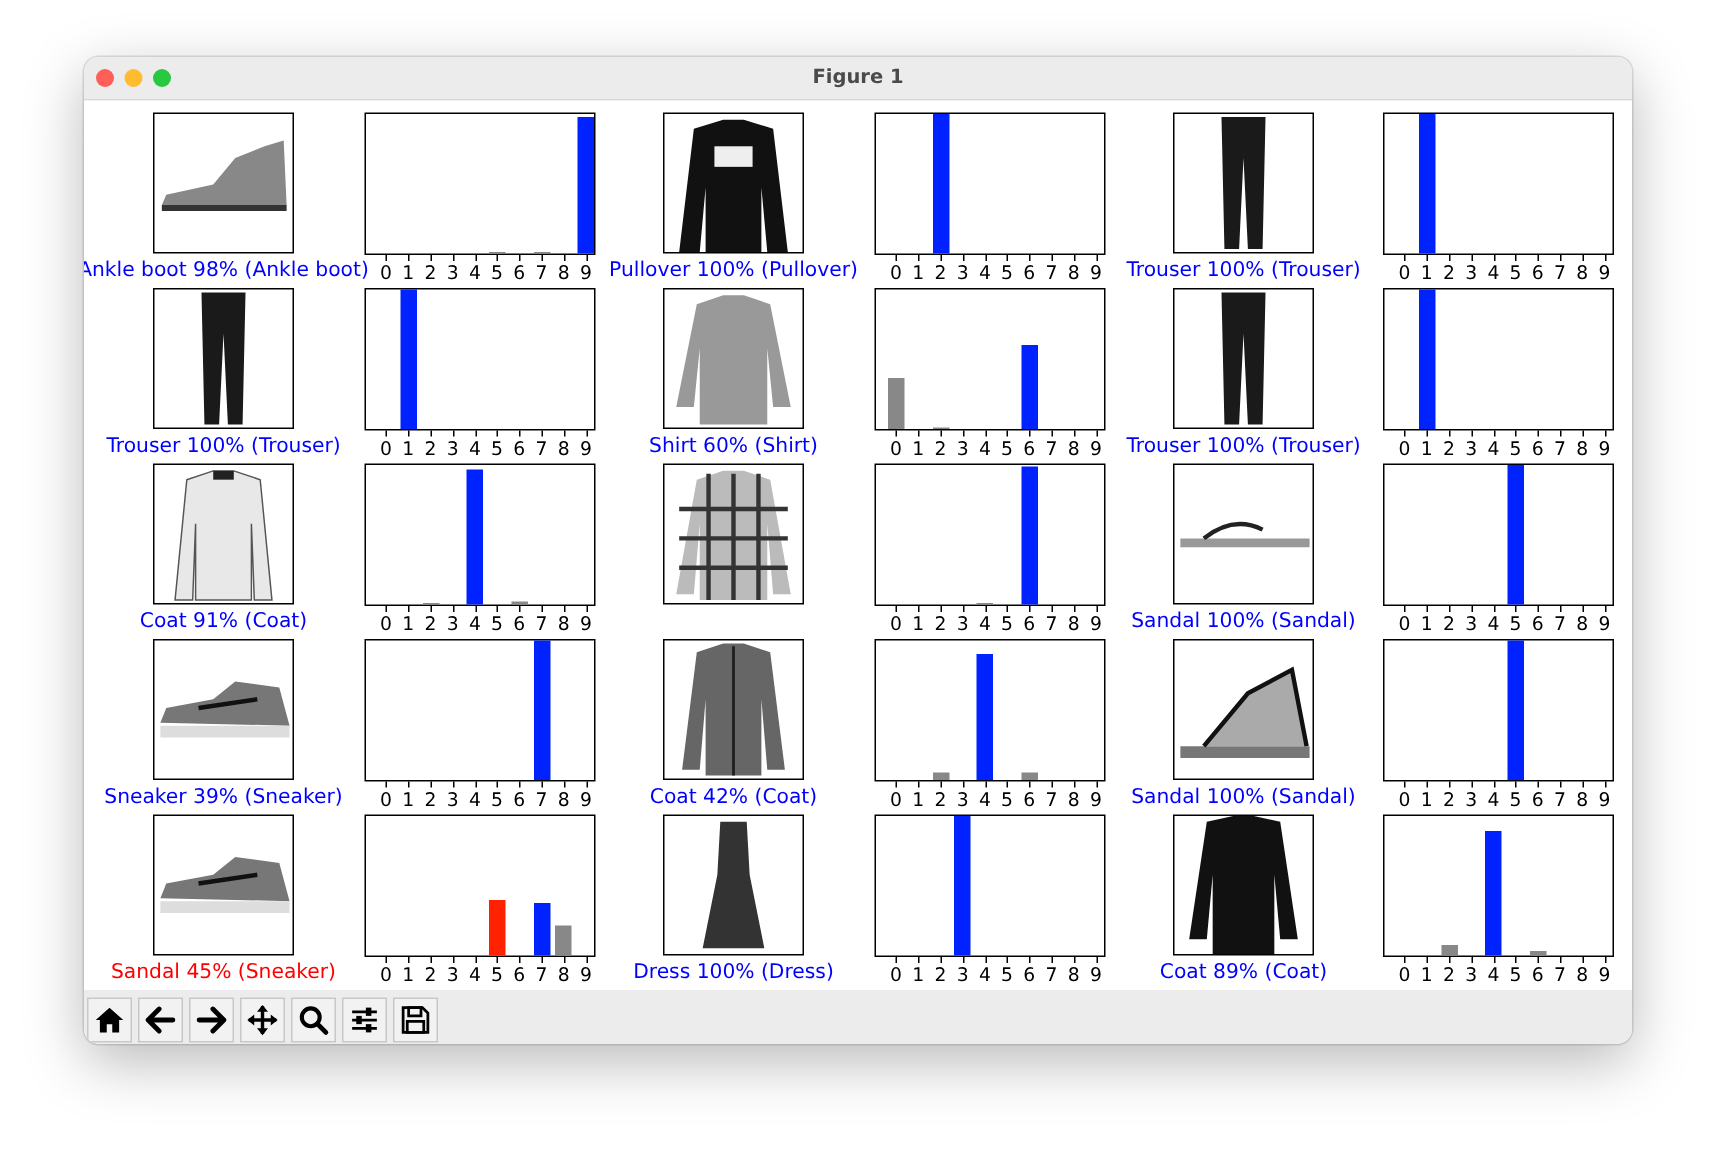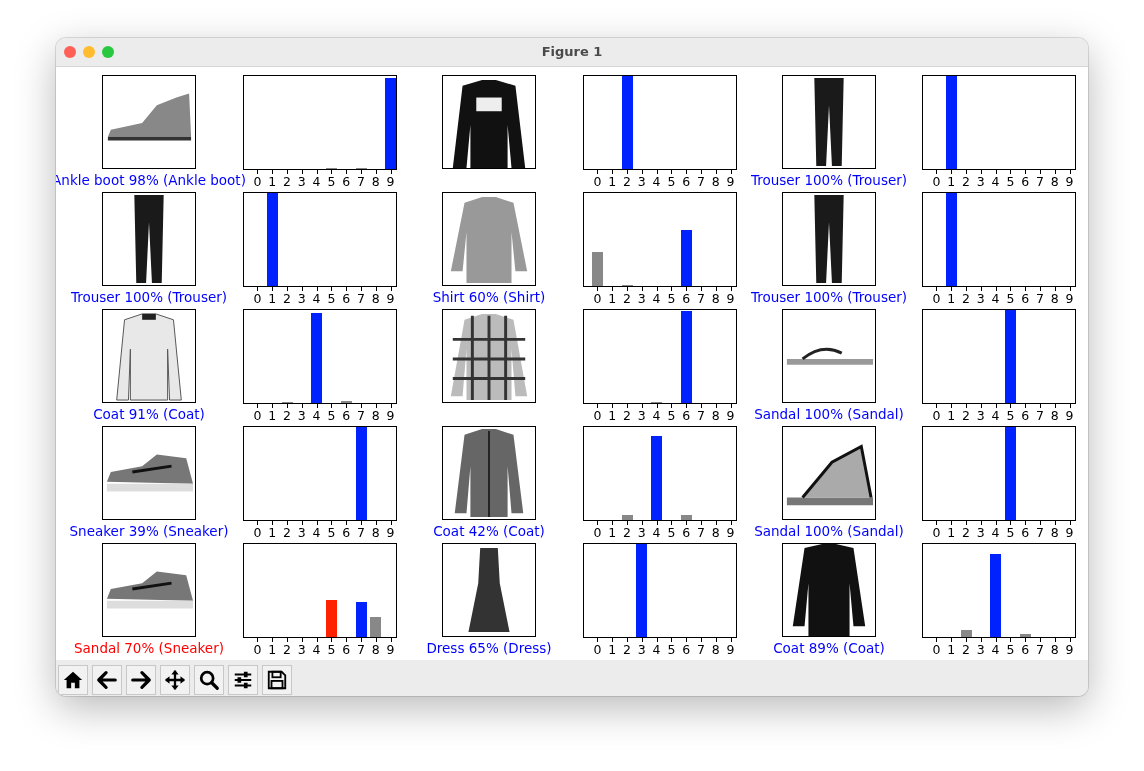--- a/index.html
+++ b/index.html
@@ -75,20 +75,21 @@
         <div class="ticklabel" style="left: 132.8px;">8</div>
         <div class="tick" style="left: 147.6px;"></div>
         <div class="ticklabel" style="left: 147.6px;">9</div>
       </div>
       <div class="img-ax" style="left: 386px; top: 8px;">
         <svg viewBox="0 0 94 94">
           <path d="M20 10 L40 4 H54 L74 10 L84 94 H70 L66 50 V94 H28 V50 L24 94 H10 Z" fill="#111"></path>
           <rect x="34" y="22" width="26" height="14" fill="#eee"></rect>
         </svg>
       </div>
+      <div class="caption" style="left: 318px; top: 105px; color: rgb(0, 0, 255);">Pullover 100% (Pullover)</div>
       <div class="bar-ax" style="left: 527px; top: 8px;">
         <div class="bar" style="left: 37.5px; height: 93px; background: rgb(0, 34, 255);"></div>
       </div>
       <div class="ticks" style="left: 527px; top: 103px;">
         <div class="tick" style="left: 14.4px;"></div>
         <div class="ticklabel" style="left: 14.4px;">0</div>
         <div class="tick" style="left: 29.2px;"></div>
         <div class="ticklabel" style="left: 29.2px;">1</div>
         <div class="tick" style="left: 44px;"></div>
         <div class="ticklabel" style="left: 44px;">2</div>
@@ -430,21 +431,21 @@
         <div class="tick" style="left: 147.6px;"></div>
         <div class="ticklabel" style="left: 147.6px;">9</div>
       </div>
       <div class="img-ax" style="left: 46px; top: 476px;">
         <svg viewBox="0 0 94 94">
           <path d="M4 56 L8 46 L40 40 L55 28 L85 32 L92 58 Z" fill="#777"></path>
           <path d="M4 58 H92 V66 H4 Z" fill="#ddd"></path>
           <path d="M30 46 L70 40" stroke="#111" stroke-width="3"></path>
         </svg>
       </div>
-      <div class="caption" style="left: -22px; top: 573px; color: rgb(255, 0, 0);">Sandal 70% (Sneaker)</div>
+      <div class="caption" style="left: -22px; top: 573px; color: rgb(255, 0, 0);">Sandal 45% (Sneaker)</div>
       <div class="bar-ax" style="left: 187px; top: 476px;">
         <div class="bar" style="left: 81.9px; height: 37.2px; background: rgb(255, 34, 0);"></div>
         <div class="bar" style="left: 111.5px; height: 35.34px; background: rgb(0, 34, 255);"></div>
         <div class="bar" style="left: 126.3px; height: 19.53px; background: rgb(136, 136, 136);"></div>
       </div>
       <div class="ticks" style="left: 187px; top: 571px;">
         <div class="tick" style="left: 14.4px;"></div>
         <div class="ticklabel" style="left: 14.4px;">0</div>
         <div class="tick" style="left: 29.2px;"></div>
         <div class="ticklabel" style="left: 29.2px;">1</div>
@@ -463,21 +464,21 @@
         <div class="tick" style="left: 132.8px;"></div>
         <div class="ticklabel" style="left: 132.8px;">8</div>
         <div class="tick" style="left: 147.6px;"></div>
         <div class="ticklabel" style="left: 147.6px;">9</div>
       </div>
       <div class="img-ax" style="left: 386px; top: 476px;">
         <svg viewBox="0 0 94 94">
           <path d="M38 4 H56 L58 40 L68 90 H26 L36 40 Z" fill="#333"></path>
         </svg>
       </div>
-      <div class="caption" style="left: 318px; top: 573px; color: rgb(0, 0, 255);">Dress 65% (Dress)</div>
+      <div class="caption" style="left: 318px; top: 573px; color: rgb(0, 0, 255);">Dress 100% (Dress)</div>
       <div class="bar-ax" style="left: 527px; top: 476px;">
         <div class="bar" style="left: 52.3px; height: 93px; background: rgb(0, 34, 255);"></div>
       </div>
       <div class="ticks" style="left: 527px; top: 571px;">
         <div class="tick" style="left: 14.4px;"></div>
         <div class="ticklabel" style="left: 14.4px;">0</div>
         <div class="tick" style="left: 29.2px;"></div>
         <div class="ticklabel" style="left: 29.2px;">1</div>
         <div class="tick" style="left: 44px;"></div>
         <div class="ticklabel" style="left: 44px;">2</div>

